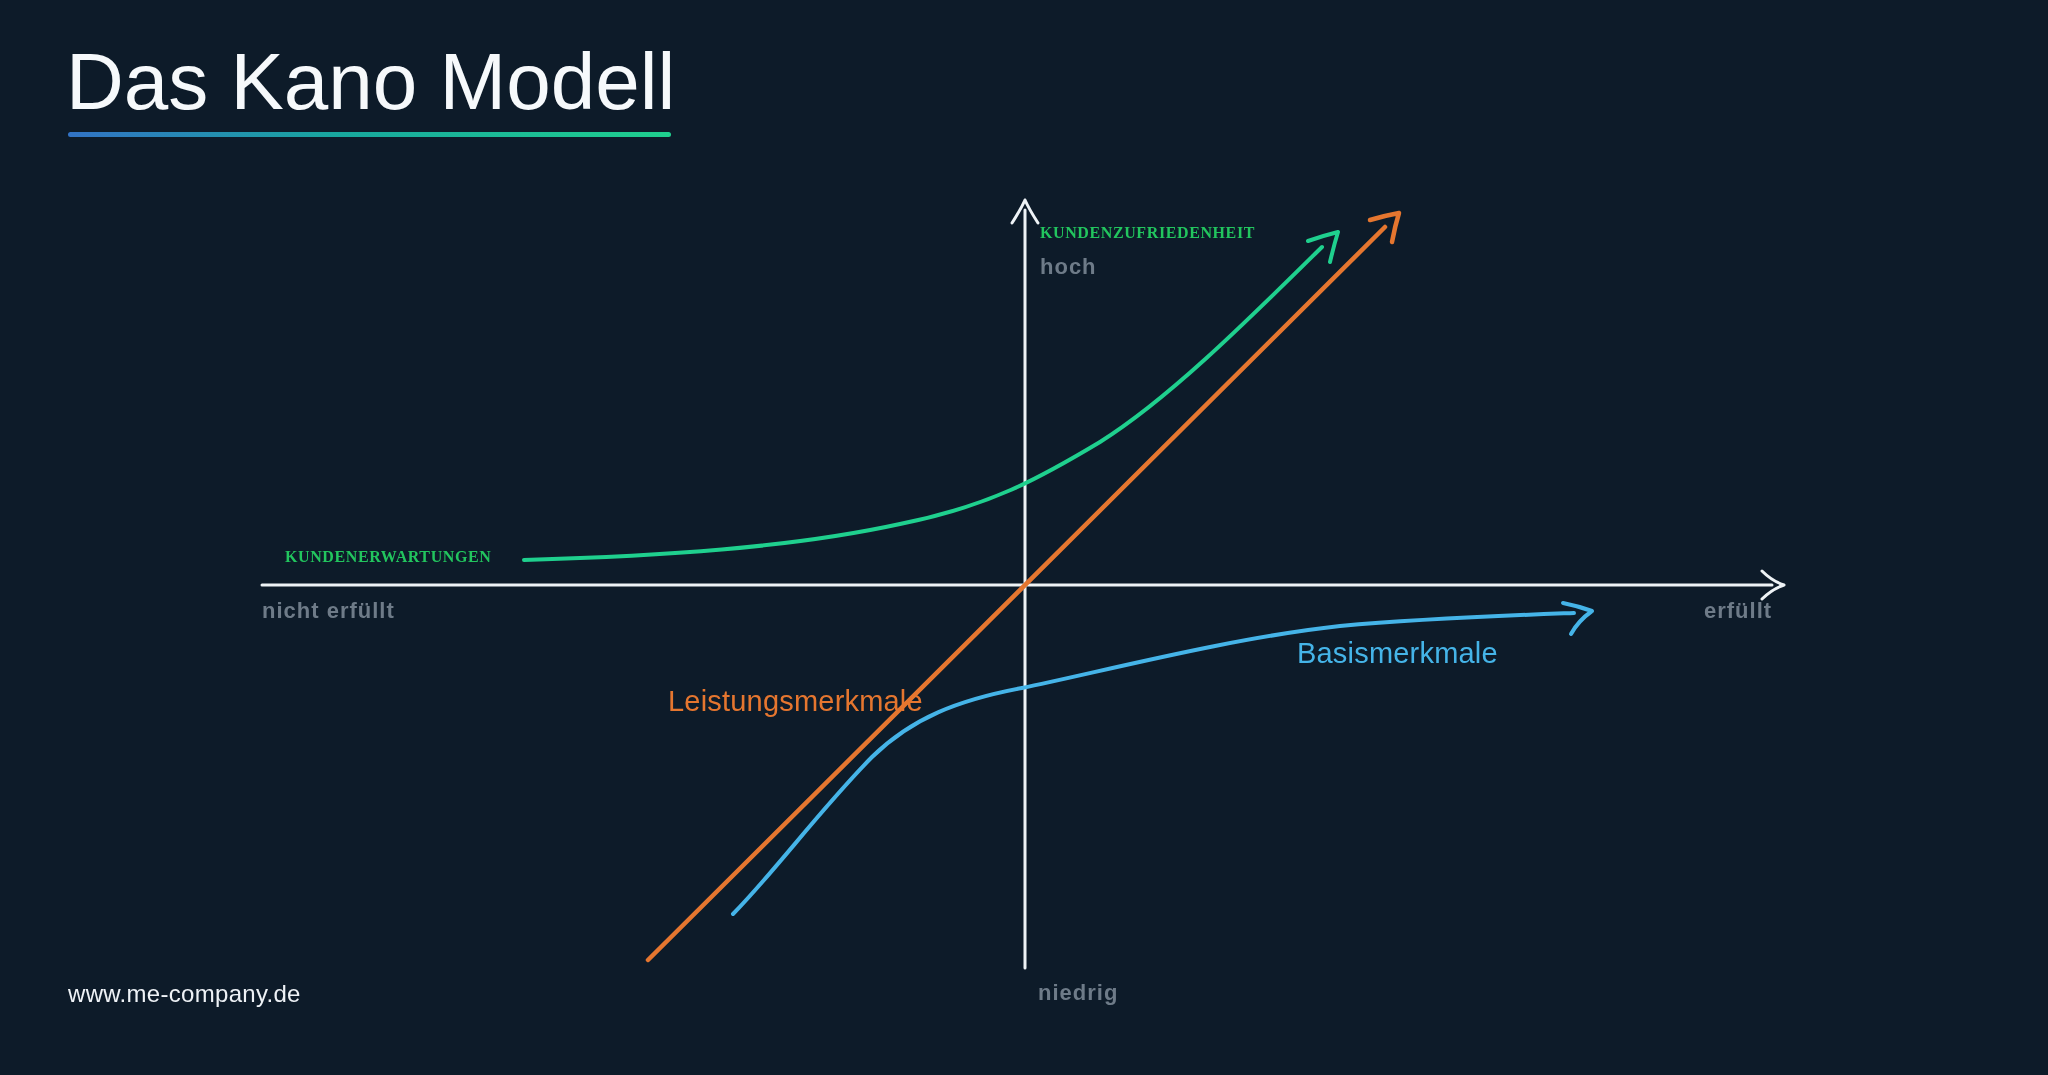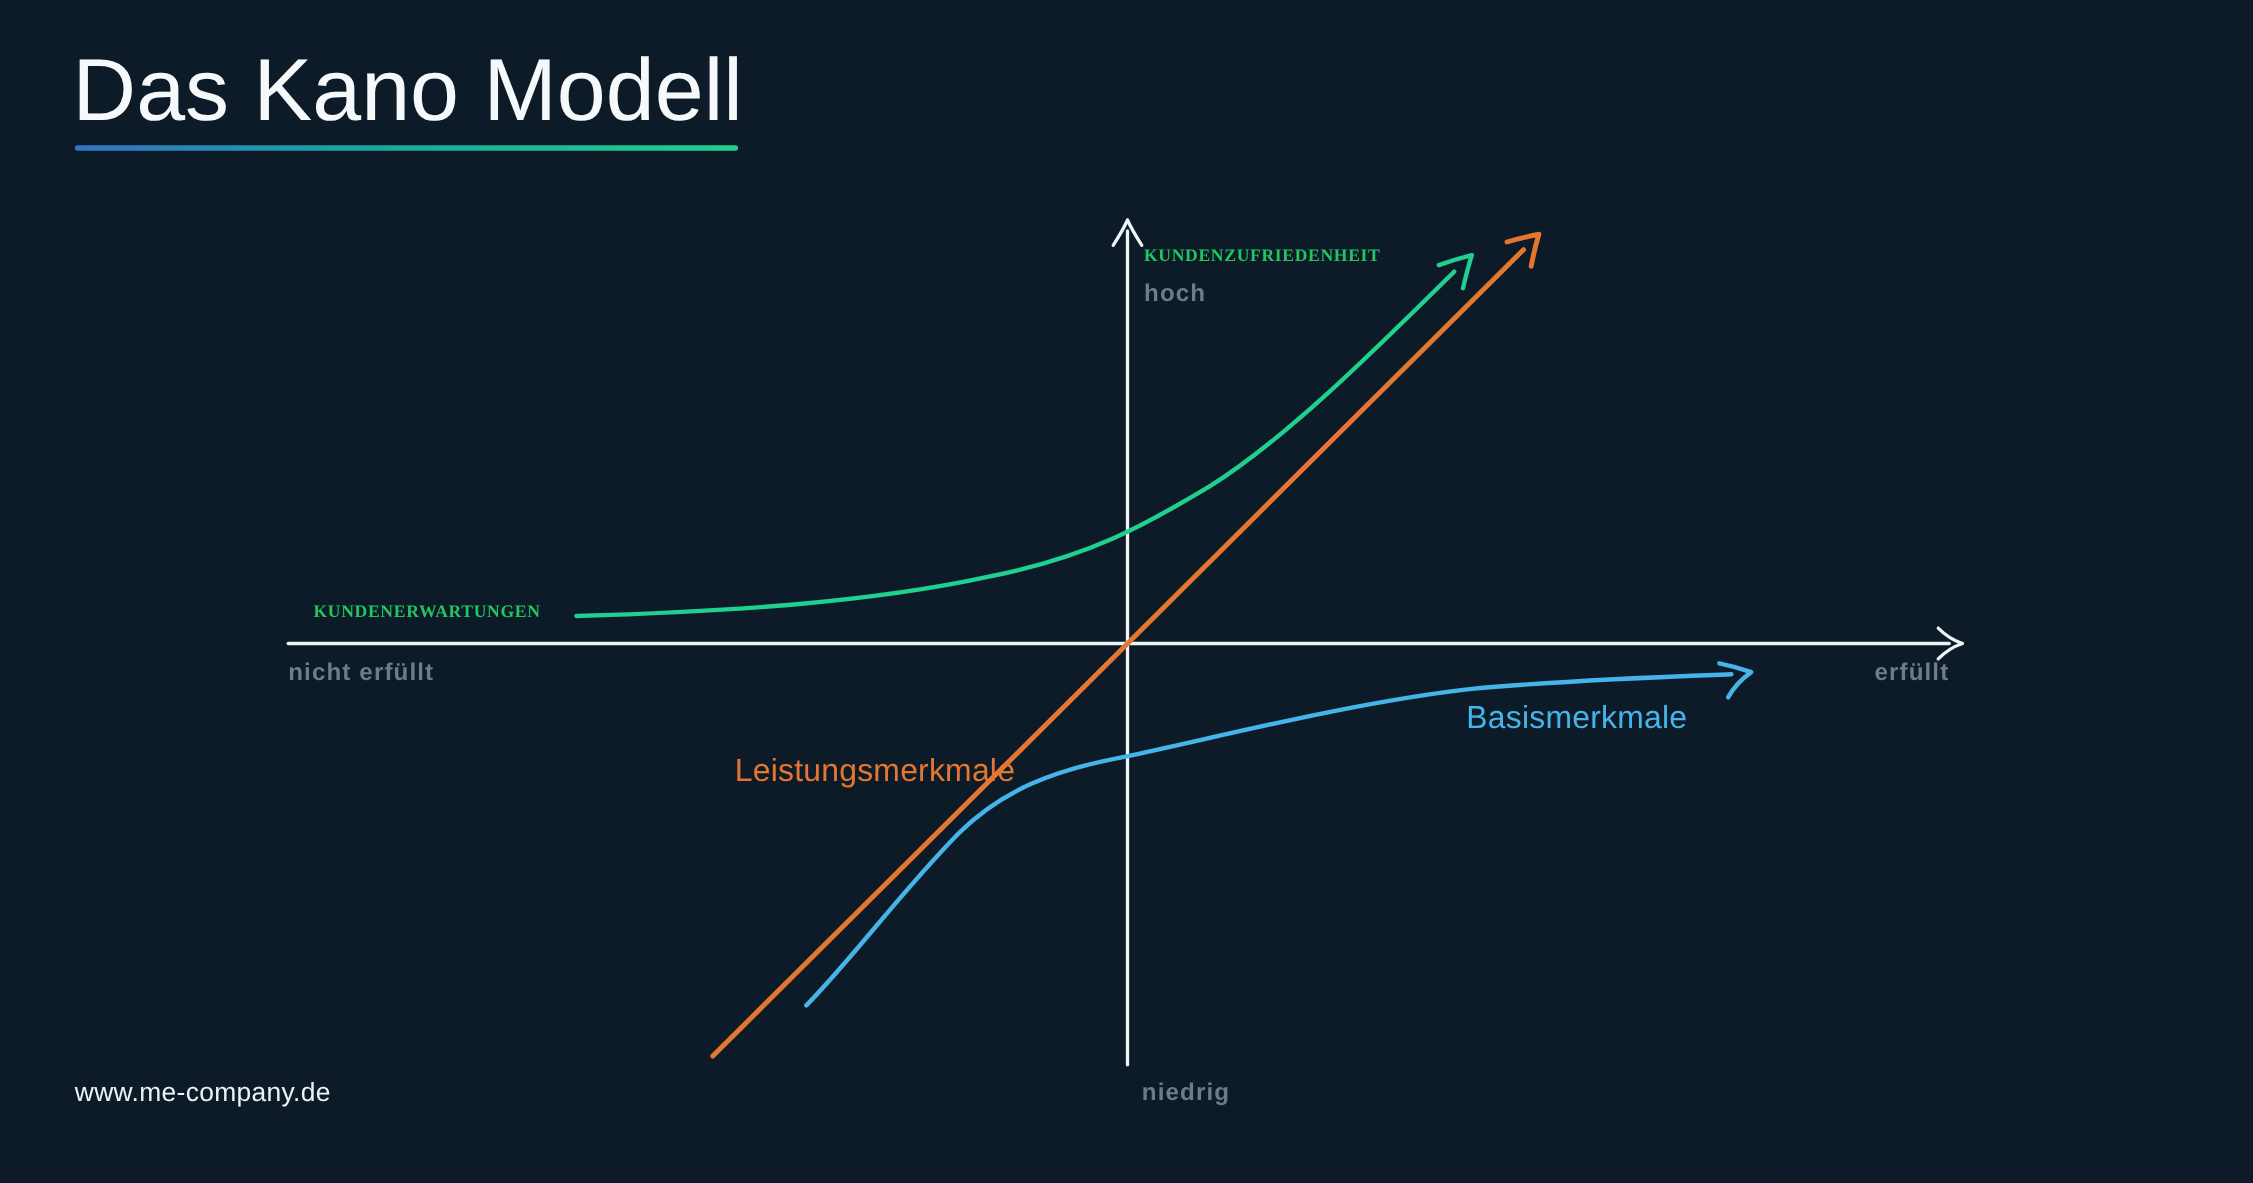--- a/index.html
+++ b/index.html
@@ -51,21 +51,21 @@
     letter-spacing: 1px;
     text-align: right;
   }
   .curve-label {
     font-size: 29px;
     font-weight: 500;
     letter-spacing: 0.2px;
   }
   .label-green  { color: #1fd08e; }
   .label-orange { color: #e5762f; }
-  .label-blue   { color: #45b4e8; margin-left: 36px; }
+  .label-blue   { color: #45b4e8; }
 
   .pos-y-axis-label { left: 1040px; top: 224px; }
   .pos-y-high       { left: 1040px; top: 254px; }
   .pos-y-low        { left: 1038px; top: 980px; }
   .pos-x-axis-label { left: 262px;  top: 548px; margin-left: 23px; }
   .pos-x-min        { left: 262px;  top: 598px; }
   .pos-x-max        { left: 1704px; top: 598px; }
 
   .pos-curve-excitement  { left: 628px;  top: 466px; }
   .pos-curve-performance { left: 628px;  top: 685px; margin-left: 40px; }

